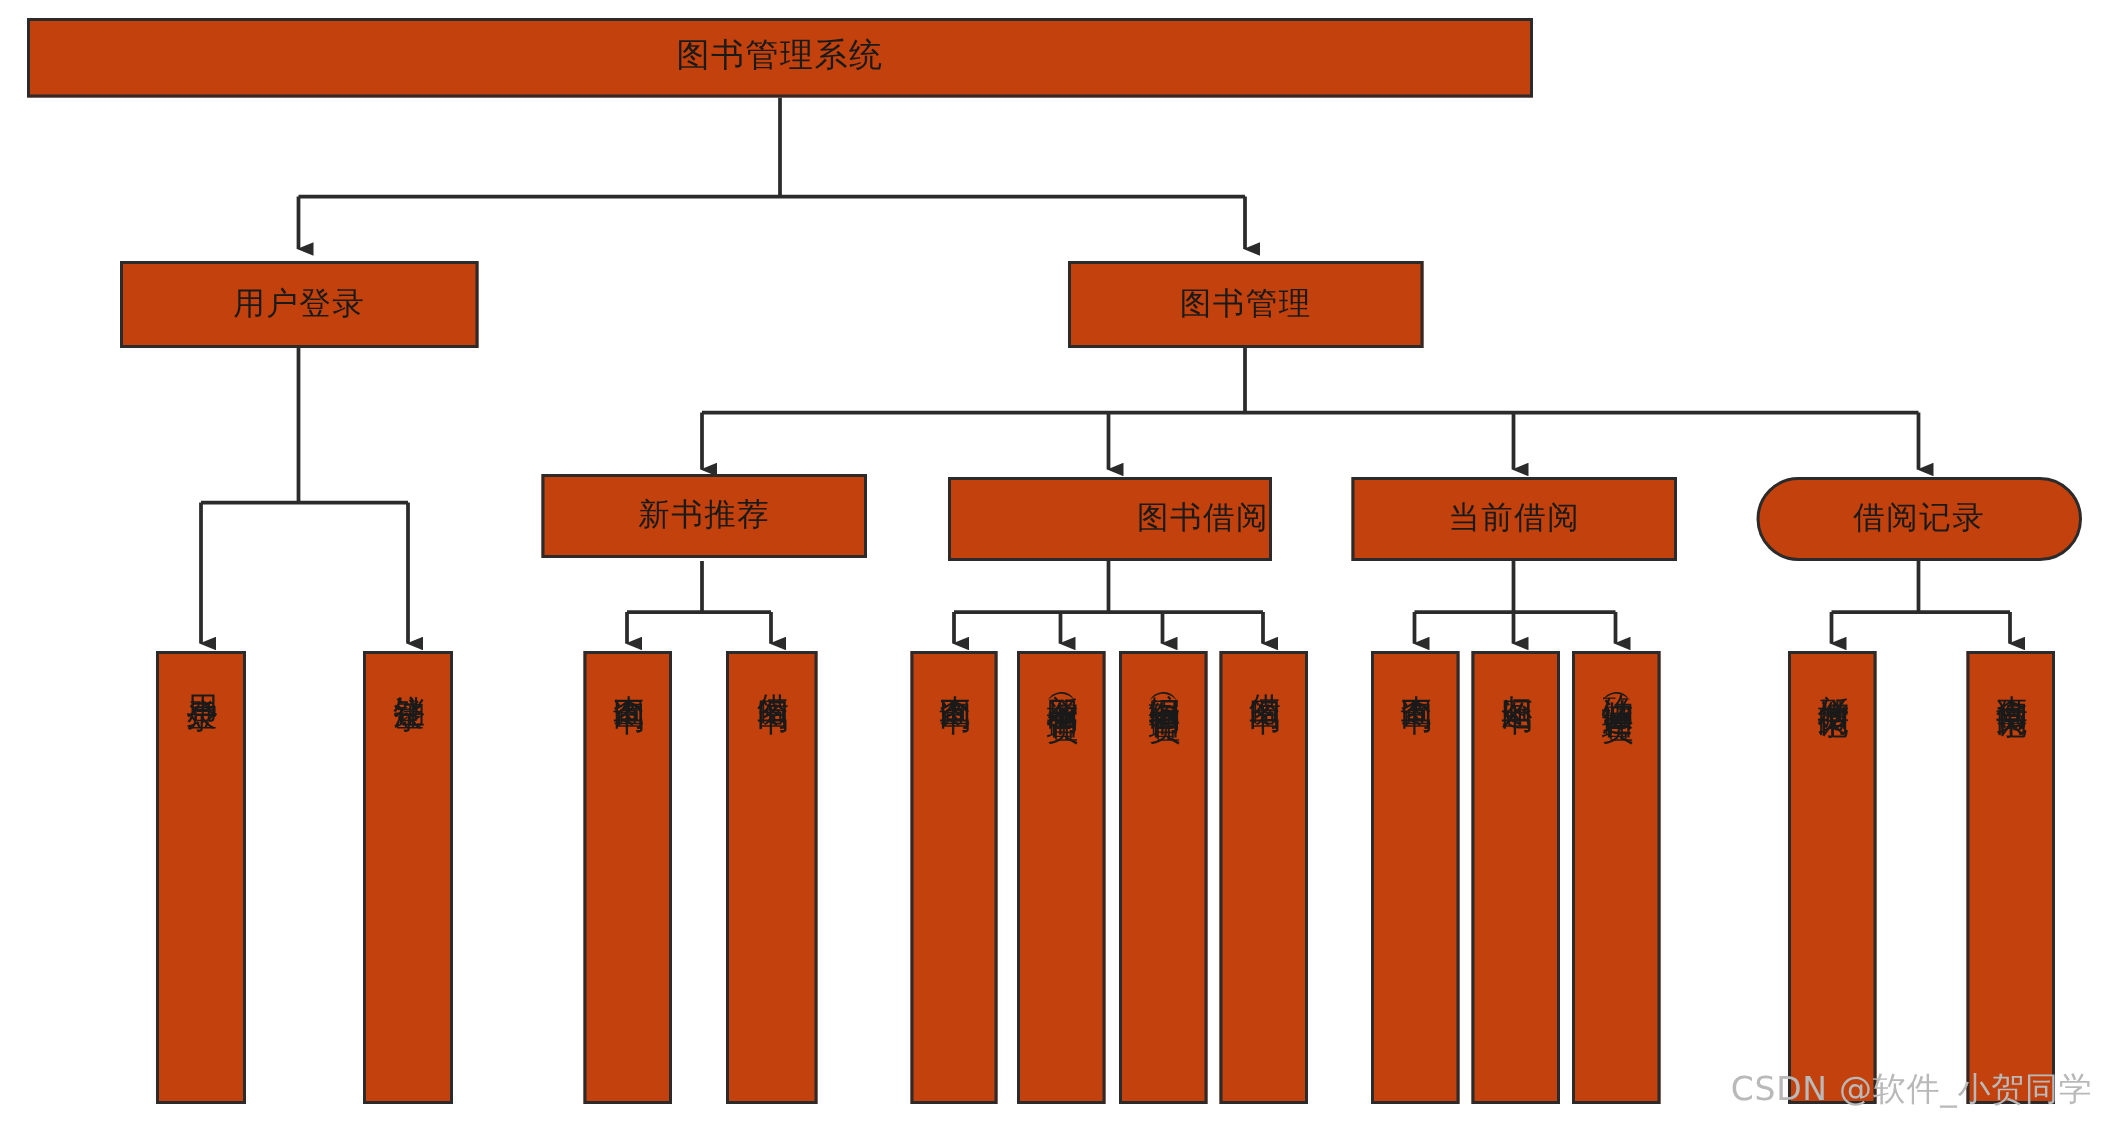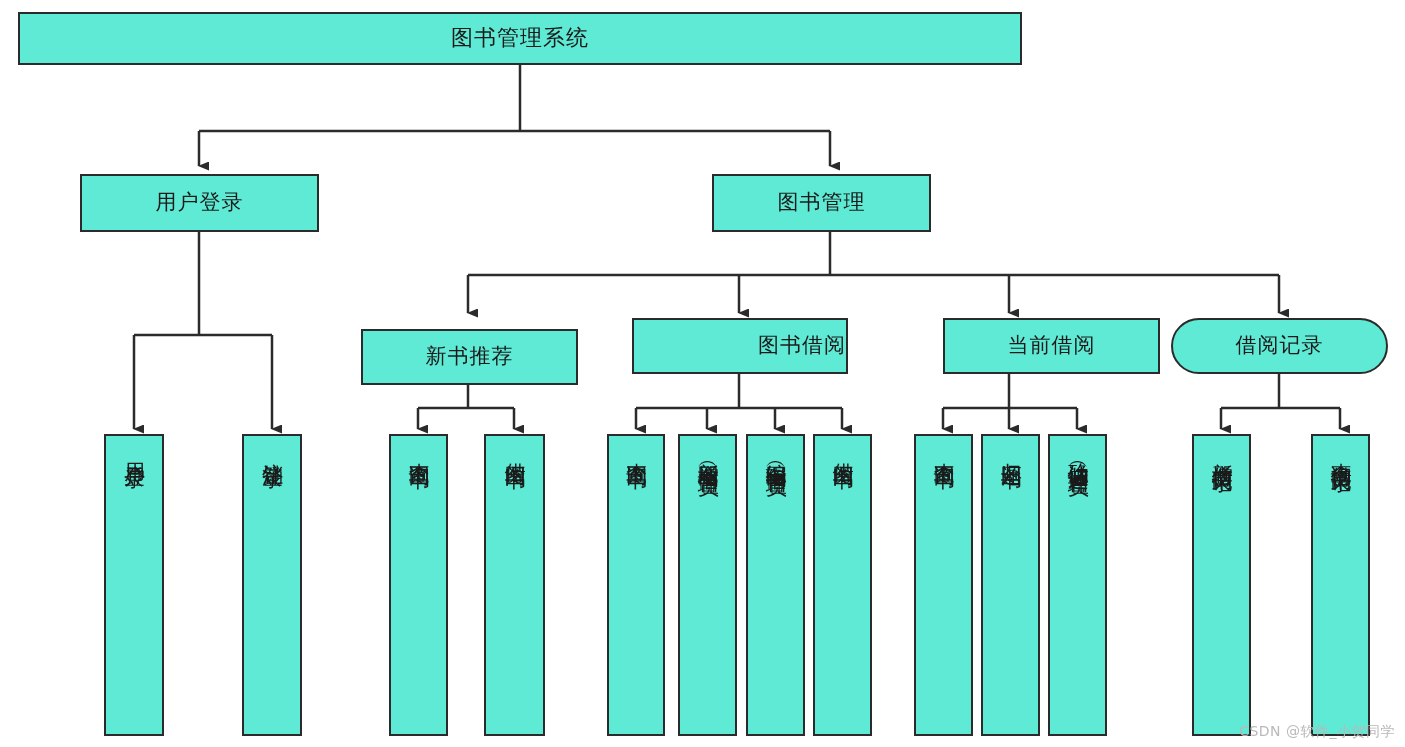--- a/index.html
+++ b/index.html
@@ -19,21 +19,21 @@
     position:absolute;
     left:0; top:0;
     width:1405px;
     height:747px;
     pointer-events:none;
   }
   .node{
     position:absolute;
     box-sizing:border-box;
     border:2.5px solid #2b2b2b;
-    background:#5eead4;
+    background:#c2410c;
     display:flex;
     align-items:center;
     justify-content:center;
     text-align:center;
     color:#1a1a1a;
   }
   .node.horiz{
     font-size:21px;
     letter-spacing:1px;
     line-height:1.2;
@@ -51,21 +51,21 @@
     font-size:21px;
     line-height:1.32;
     letter-spacing:2px;
     white-space:nowrap;
     color:#1a1a1a;
   }
   .watermark{
     position:absolute;
     right:10px;
     bottom:6px;
-    font-size:14px;
+    font-size:22px;
     color:#b9b9b9;
     letter-spacing:0.5px;
     white-space:nowrap;
     font-family:"DejaVu Sans","Liberation Sans",sans-serif;
   }
 </style>
 </head>
 <body>
 
 <div id="diagram-canvas">
@@ -121,31 +121,31 @@
     </g>
   </svg>
 
   <div class="node horiz root" style="left:18px; top:12px; width:1004px; height:53px;">
     <span>图书管理系统</span>
   </div>
 
   <div class="node horiz" style="left:80px; top:174px; width:239px; height:58px;">
     <span>用户登录</span>
   </div>
-  <div class="node horiz" style="left:712px; top:174px; width:219px; height:58px;">
+  <div class="node horiz" style="left:712px; top:174px; width:237px; height:58px;">
     <span>图书管理</span>
   </div>
 
-  <div class="node horiz" style="left:361px; top:329px; width:217px; height:56px;">
+  <div class="node horiz" style="left:361px; top:316px; width:217px; height:56px;">
     <span>新书推荐</span>
   </div>
   <div class="node horiz" style="left:632px; top:318px; width:216px; height:56px;justify-content:flex-end;">
     <span>图书借阅</span>
   </div>
-  <div class="node horiz" style="left:901px; top:318px; width:217px; height:56px;margin-left:42px;">
+  <div class="node horiz" style="left:901px; top:318px; width:217px; height:56px;">
     <span>当前借阅</span>
   </div>
   <div class="node horiz" style="left:1171px; top:318px; width:217px; height:56px;border-radius:28px;">
     <span>借阅记录</span>
   </div>
 
   <div class="node leaf" style="left:104px; top:434px; width:60px; height:302px;">
     <span class="vlabel">用户登录</span>
   </div>
   <div class="node leaf" style="left:242px; top:434px; width:60px; height:302px;">

